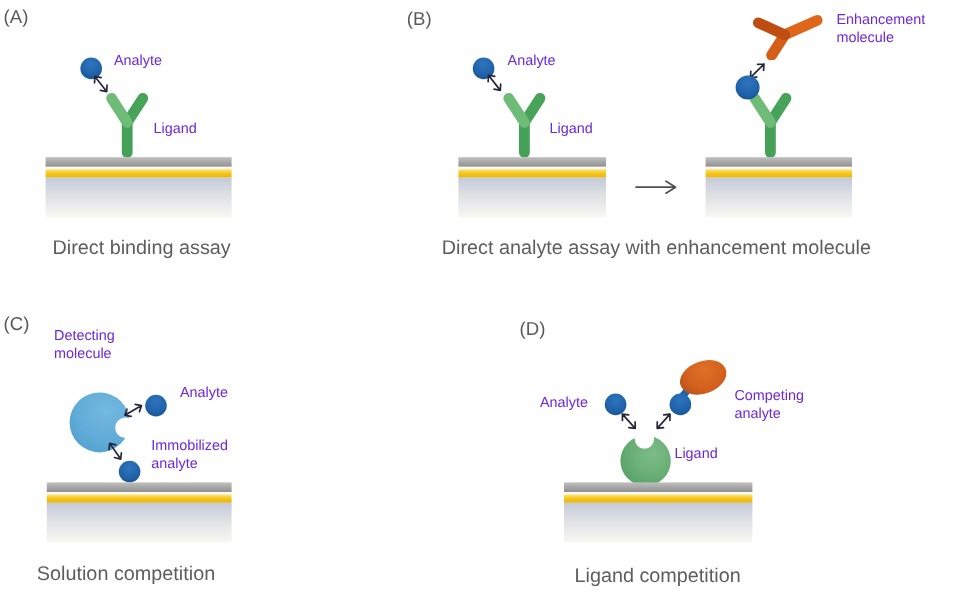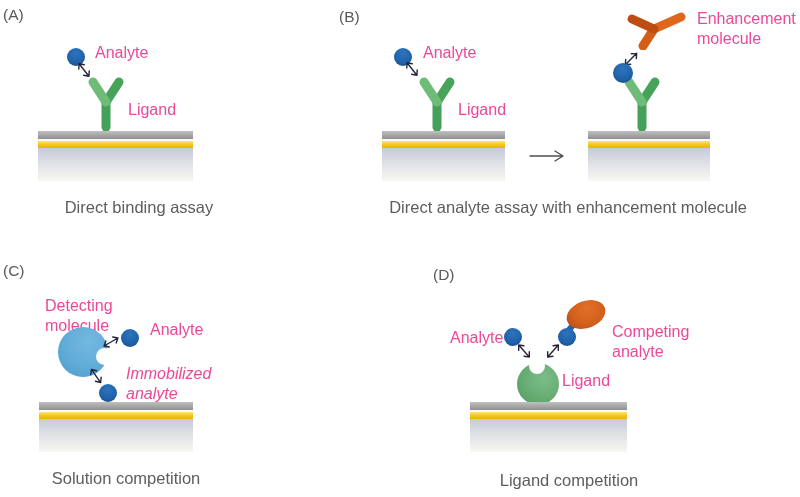--- a/index.html
+++ b/index.html
@@ -2,22 +2,22 @@
 <html><head>
 <meta charset="utf-8">
 <style>
   html,body { margin:0; padding:0; background:#ffffff; }
   .canvas {
     position:relative; width:800px; height:497px; background:#ffffff;
     font-family:"Liberation Sans", sans-serif; overflow:hidden;
   }
   .abs { position:absolute; }
   .plt { font-size:15.5px; color:#595959; }
-  .lbl { font-size:16px; color:#ec4899; line-height:1.25; white-space:pre-line; }
-  .cap { font-size:16.5px; color:#5d5d5d; text-align:center;margin-left:21px; }
+  .lbl { font-size:12px; color:#6d28d9; line-height:1.25; white-space:pre-line; }
+  .cap { font-size:16.5px; color:#5d5d5d; text-align:center; }
   
   .surface { position:absolute; }
   .s-gray   { height:8px;  background:linear-gradient(180deg,#c0c0c0,#8f8f8f); }
   .s-white  { height:2px;  background:#fafafa; }
   .s-yellow { height:7px;  background:linear-gradient(180deg,#ffe47c 0%,#f6c824 45%,#e9b400 100%); }
   .s-body   { height:33px; background:linear-gradient(180deg,#c4cad8 0%,#dcdee3 40%,#f1f1ee 85%,#f8f7f4 100%); }
   
   .dot { position:absolute; width:18px; height:18px; border-radius:50%;
          background:radial-gradient(circle at 50% 30%, #2e74bb 0%, #2063ac 55%, #174b80 100%); }
   .dot-lg { width:20px; height:20px; }
@@ -113,35 +113,35 @@
       <div class="s-yellow"></div>
       <div class="s-body"></div>
     </div>
 
     <div class="abs cap" style="left:347px; top:198px; width:400px;">Direct analyte assay with enhancement molecule</div>
   </div>
 
   <div>
     <div class="abs plt" style="left:3px; top:262px;">(C)</div>
 
-    <div class="abs lbl" style="left:45px; top:272px;margin-top:24px;">Detecting
+    <div class="abs lbl" style="left:45px; top:272px;">Detecting
 molecule</div>
     <div class="pacman pacman-c" style="left:58px; top:327px;"></div>
     <div class="notch" style="left:96px; top:348px; width:17px; height:17px;"></div>
 
     <svg class="darr" style="left:101px; top:337px; transform:rotate(-30deg);" viewBox="0 0 20 10">
       <path d="M6 1.5 L2 5 L6 8.5 M2 5 H18 M14 1.5 L18 5 L14 8.5" fill="none" stroke="#26263a" stroke-width="1.4" stroke-linecap="round" stroke-linejoin="round"></path>
     </svg>
     <div class="dot" style="left:121px; top:329px;"></div>
     <div class="abs lbl" style="left:150px; top:320px;">Analyte</div>
 
     <svg class="darr" style="left:86px; top:371px; transform:rotate(55deg);" viewBox="0 0 20 10">
       <path d="M6 1.5 L2 5 L6 8.5 M2 5 H18 M14 1.5 L18 5 L14 8.5" fill="none" stroke="#26263a" stroke-width="1.4" stroke-linecap="round" stroke-linejoin="round"></path>
     </svg>
-    <div class="abs lbl" style="left:126px; top:364px;font-style:italic;">Immobilized
+    <div class="abs lbl" style="left:126px; top:364px;">Immobilized
 analyte</div>
     <div class="dot" style="left:99px; top:384px;"></div>
 
     <div class="surface" style="left:39px; top:402px; width:154px;">
       <div class="s-gray"></div>
       <div class="s-white"></div>
       <div class="s-yellow"></div>
       <div class="s-body"></div>
     </div>
 

